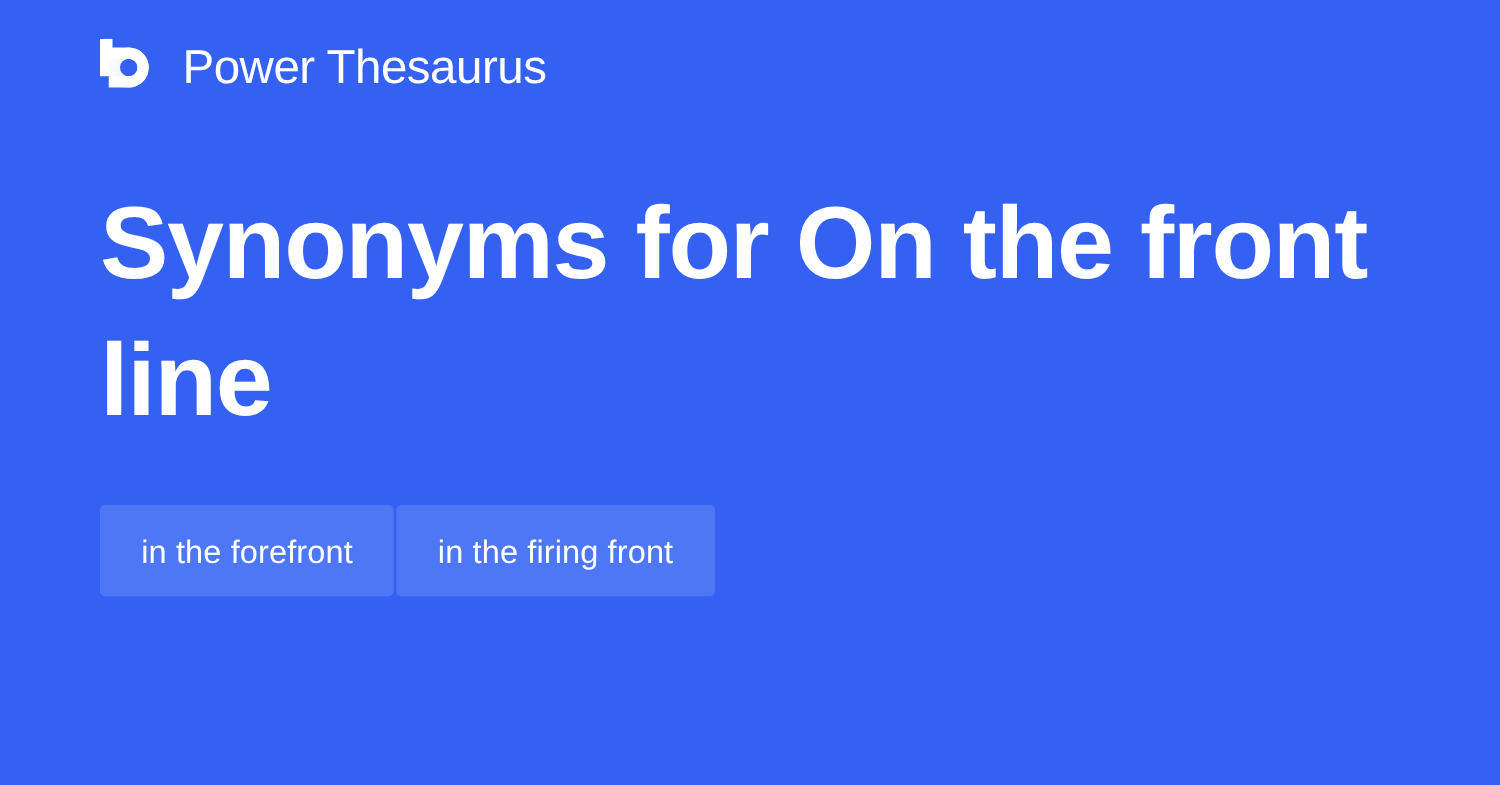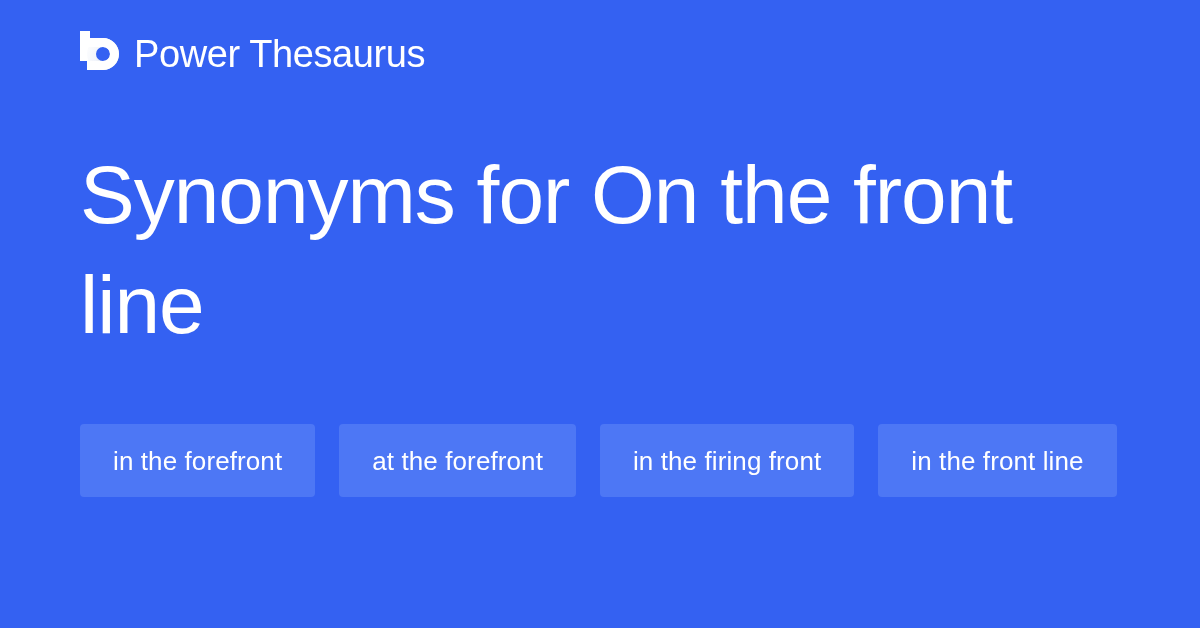--- a/index.html
+++ b/index.html
@@ -34,54 +34,54 @@
   }
 
   .brand-logo {
     width: 46px;
     height: 46px;
     display: block;
     flex: 0 0 auto;
   }
 
   .brand-name {
-    margin-left: 8px;
+    margin-left: 20px;
     font-family: "Liberation Sans", sans-serif;
     font-size: 38px;
     font-weight: 500;
     letter-spacing: -0.4px;
     color: #ffffff;
     line-height: 1;
     white-space: nowrap;
   }
 
   
   .title {
     position: absolute;
     left: 80px;
     top: 140px;
     width: 1060px;
     margin: 0;
     font-family: "Liberation Sans", sans-serif;
     font-size: 82px;
-    font-weight: normal;
+    font-weight: bold;
     line-height: 110px;
     letter-spacing: -1px;
     color: #ffffff;
   }
 
   
   .chips {
     position: absolute;
     left: 80px;
-    top: 424px;
+    top: 404px;
     width: 1050px;
     display: flex;
     flex-wrap: wrap;
-    gap: 20px 24px;
+    gap: 20px 2px;
     align-content: flex-start;
   }
 
   .chip {
     height: 73px;
     box-sizing: border-box;
     background: #4d77f5;
     border-radius: 4px;
     display: flex;
     align-items: center;
@@ -114,18 +114,16 @@
       <path d="M23 7 A16 16 0 1 1 23 39 A16 16 0 1 1 23 7 Z M23 16 A7 7 0 1 0 23 30 A7 7 0 1 0 23 16 Z" fill="url(#bowlGrad)" fill-rule="evenodd"></path>
       <path d="M7 7 H23 A16 16 0 0 1 23 39 H7 Z M7 16 H23 A7 7 0 0 1 23 30 H7 Z" fill="#ffffff" fill-rule="evenodd"></path>
     </svg>
     <span class="brand-name">Power Thesaurus</span>
   </div>
 
   <h1 class="title">Synonyms for On the front line</h1>
 
   <div class="chips">
     <div class="chip">in the forefront</div>
-    <div class="chip">at the forefront</div>
     <div class="chip">in the firing front</div>
-    <div class="chip">in the front line</div>
   </div>
 
 </div>
 
 </body></html>

